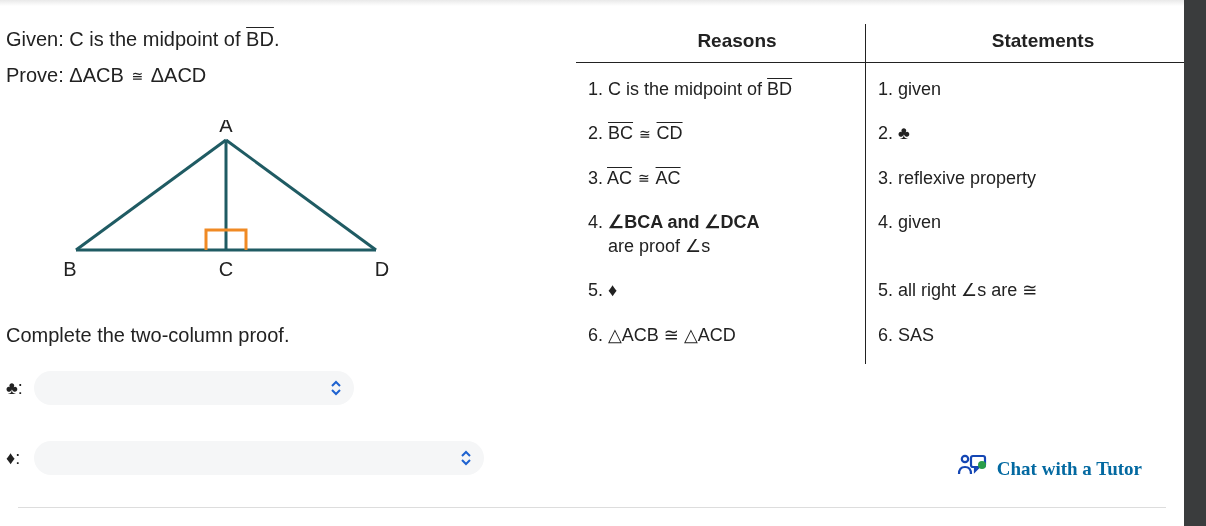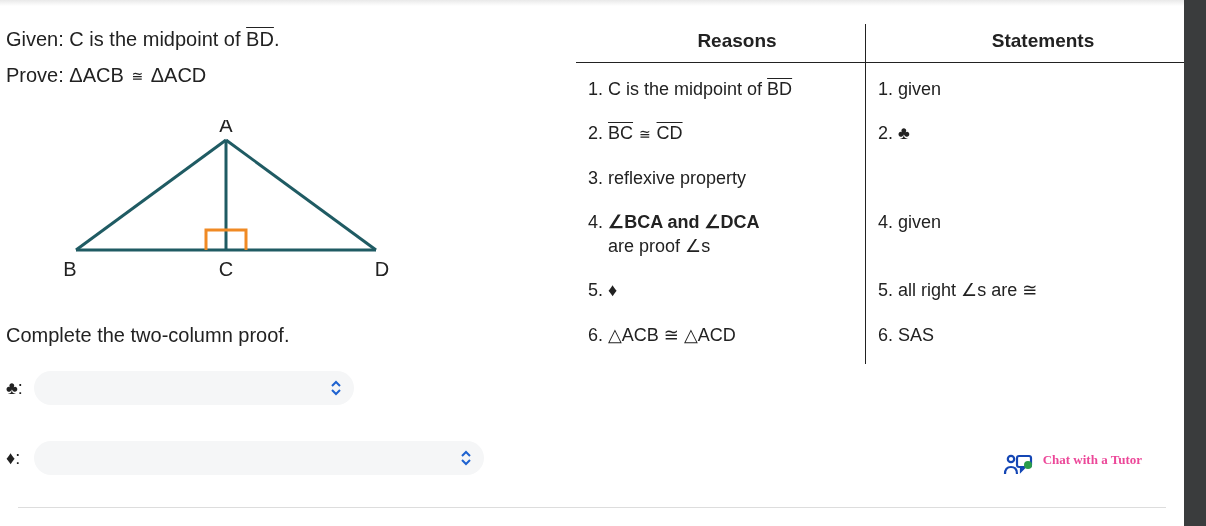--- a/index.html
+++ b/index.html
@@ -120,26 +120,26 @@
   }
   .small-angle { font-size: 18px; vertical-align: baseline; font-weight: bold; }
   .cong { font-size: 14px; vertical-align: middle; padding: 0 2px; }
 
   
   .tutor {
     position: absolute;
     right: 64px;
     bottom: 46px;
     display: flex;
-    align-items: flex-start;
+    align-items: flex-end;
     gap: 10px;
     font-family: Georgia, 'Times New Roman', serif;
     font-weight: bold;
-    color: #ec4899;
-    font-size: 13px;
+    color: #0369a1;
+    font-size: 19px;
     cursor: pointer;
   }
   .tutor svg { display:block; }
 
   
   .bottom-line {
     position: absolute;
     left: 18px;
     right: 40px;
     bottom: 18px;
@@ -247,20 +247,23 @@
         <div class="prow">
           <div class="pcell col-stmt">
             <span>2. </span><span class="overline">BC</span><span class="cong"> ≅ </span><span class="overline">CD</span>
           </div>
           <div class="pcell col-reason">
             <span>2. </span><span>♣</span>
           </div>
         </div>
 
         <div class="prow">
+          <div class="pcell col-stmt">
+            <span>3. </span><span class="overline">AC</span><span class="cong"> ≅ </span><span class="overline">AC</span>
+          </div>
           <div class="pcell col-reason">
             <span>3. </span><span>reflexive property</span>
           </div>
         </div>
 
         <div class="prow">
           <div class="pcell col-stmt">
             <span>4. </span><span class="small-angle">∠BCA and ∠DCA</span><br>
             <span style="visibility:hidden">4. </span><span>are proof ∠s</span>
           </div>

